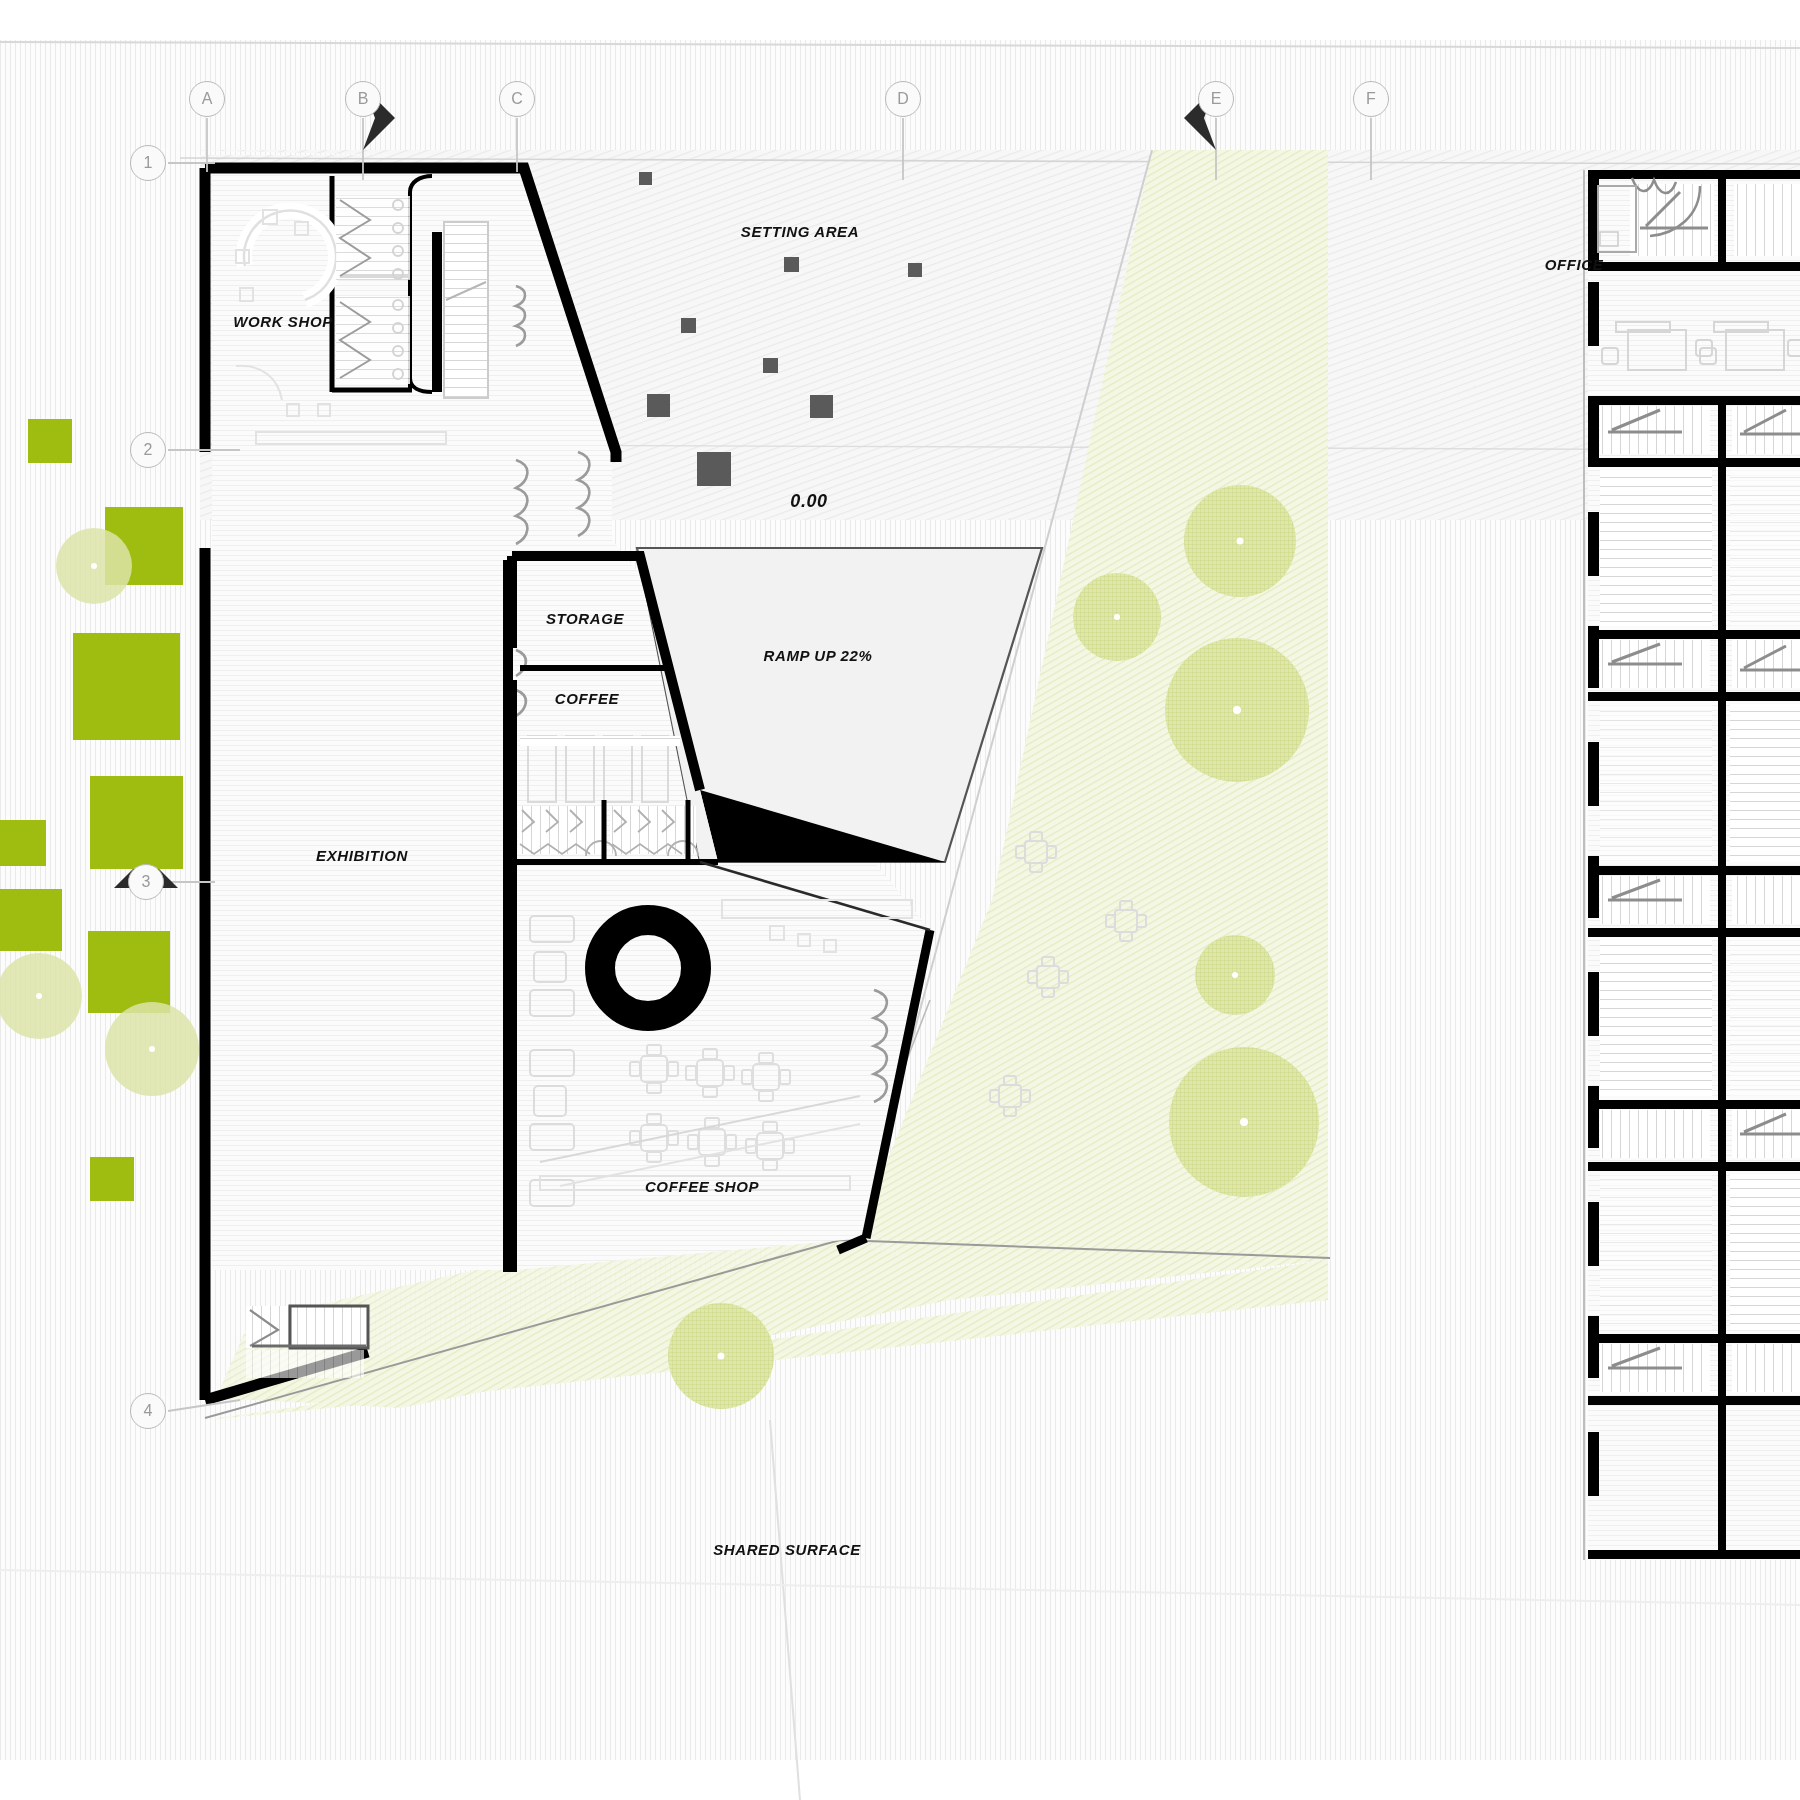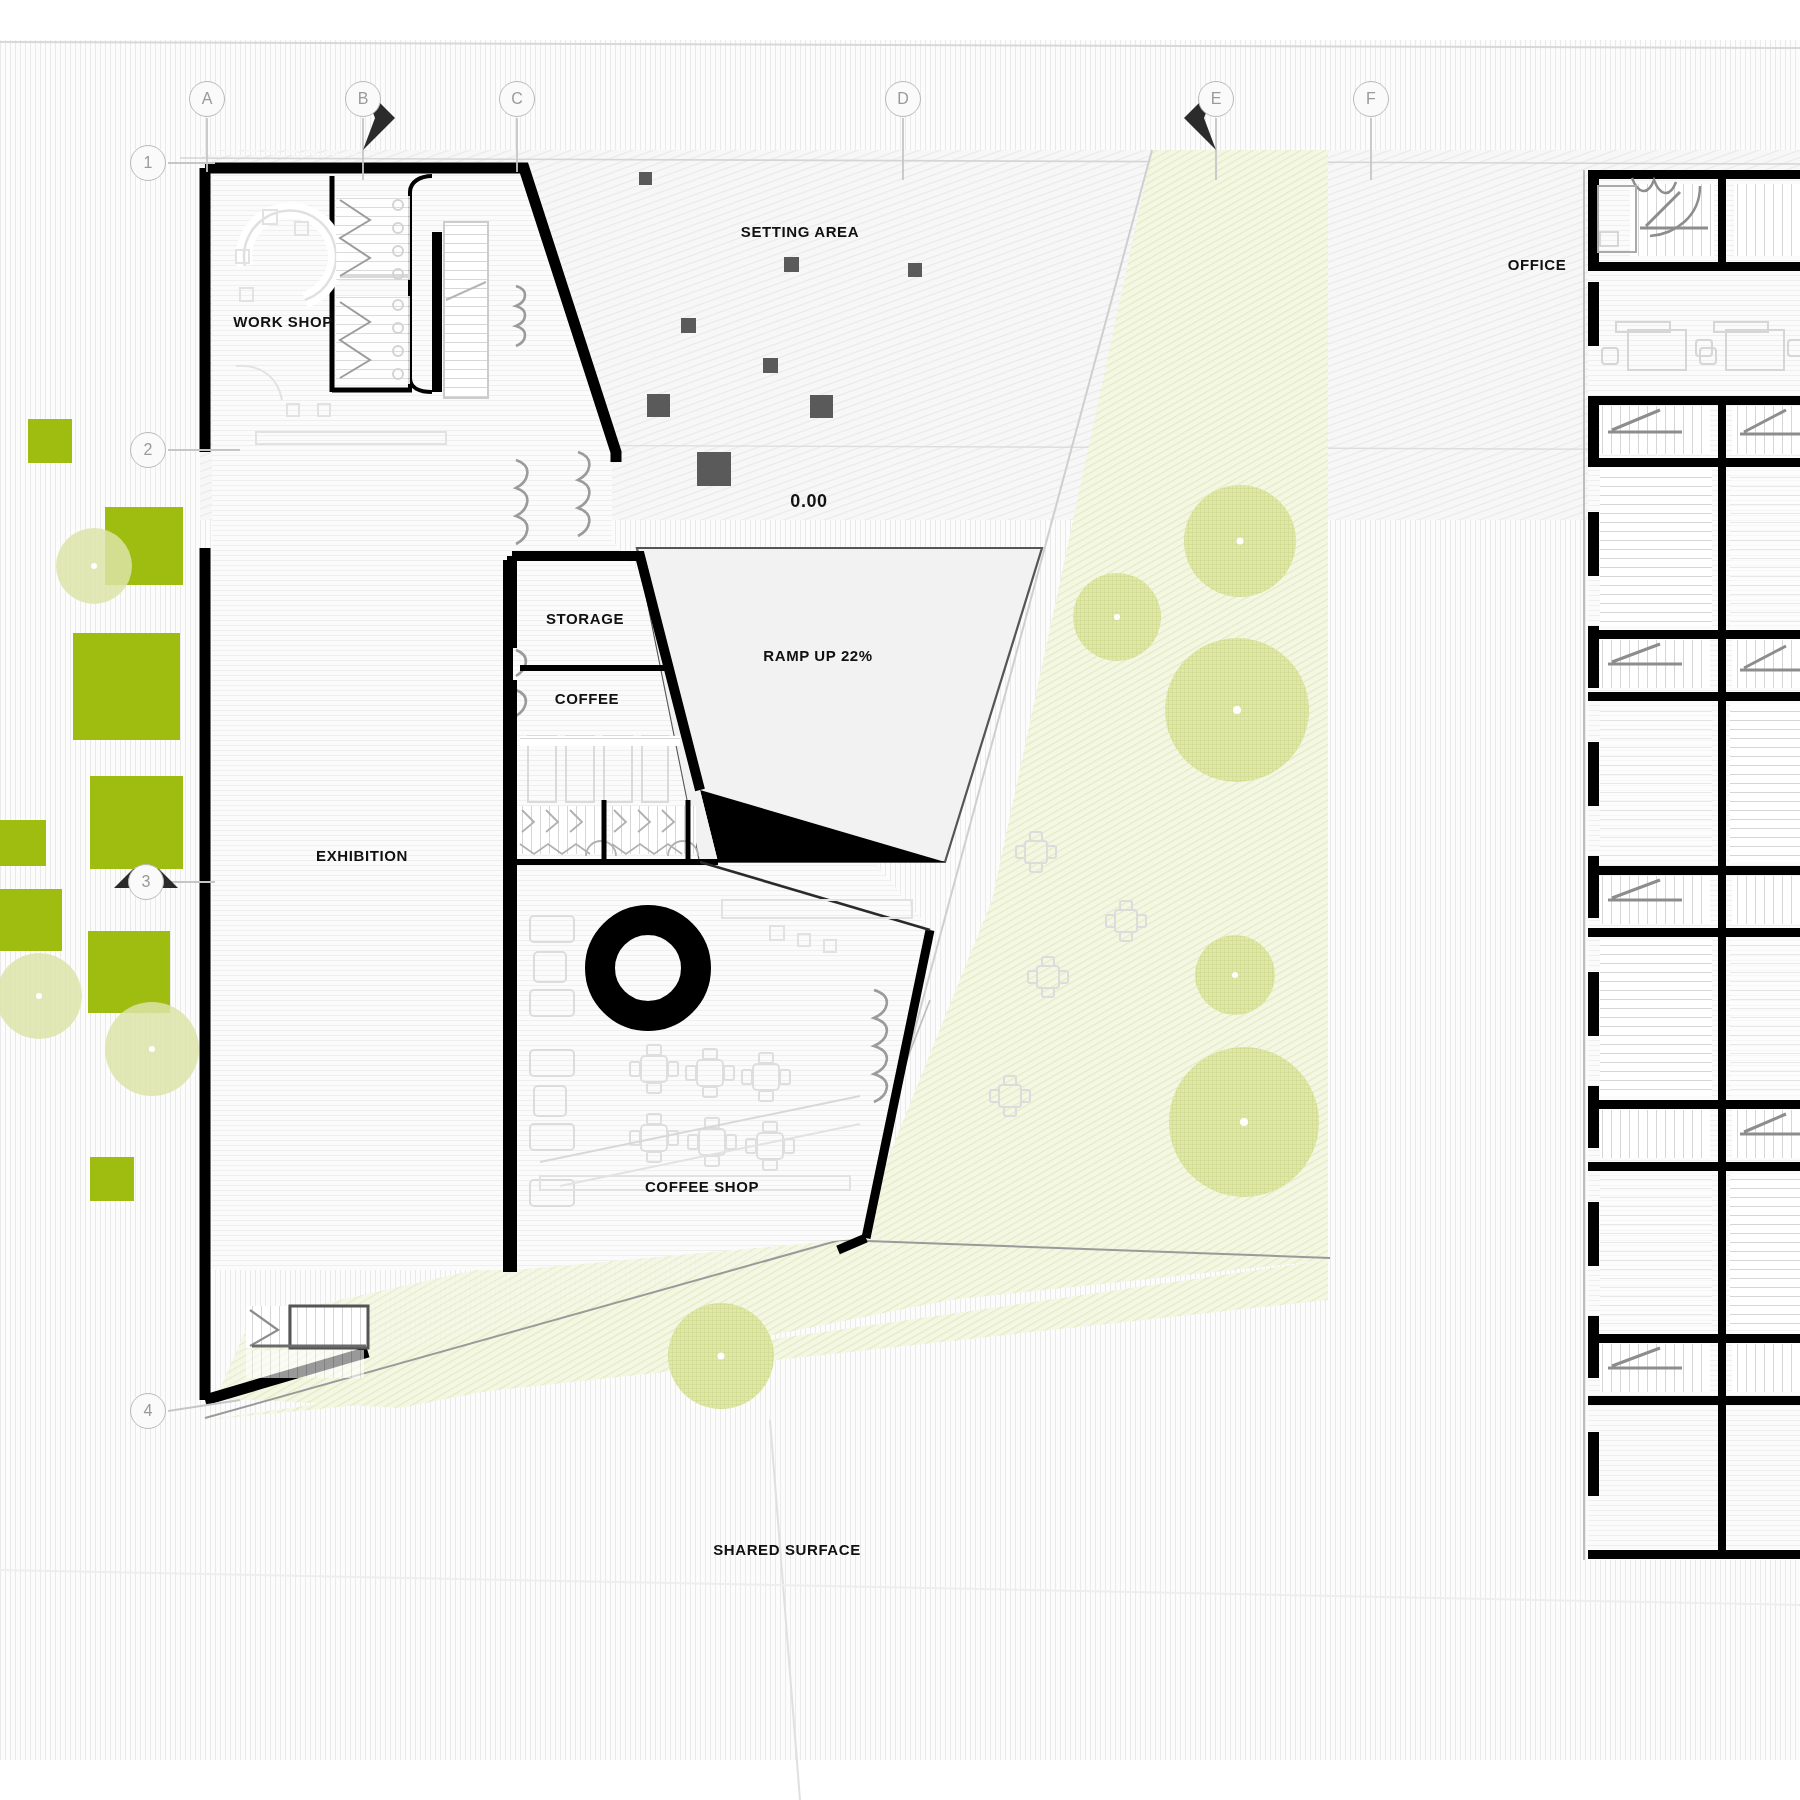--- a/index.html
+++ b/index.html
@@ -1,21 +1,21 @@
 <!DOCTYPE html>
 <html><head>
 <meta charset="utf-8">
 <style>
   html,body{margin:0;padding:0;background:#fff;}
   body{width:1800px;height:1800px;overflow:hidden;
        font-family:"Liberation Sans","DejaVu Sans",sans-serif;}
   #plan{position:relative;width:1800px;height:1800px;background:#ffffff;}
   svg.layer{position:absolute;left:0;top:0;width:1800px;height:1800px;}
   .lbl{position:absolute;font-weight:bold;color:#111;letter-spacing:.6px;
-       white-space:nowrap;transform:translate(-50%,-50%);
+       white-space:nowrap;transform:translate(-50%,-50%);font-style:italic;
        -webkit-font-smoothing:none;}
   .lbl.sz14{font-size:15px;}
   .lbl.sz13{font-size:18px;}
   .gridtag{position:absolute;width:34px;height:34px;border:1.4px solid #b9b9b9;
            border-radius:50%;background:#fafafa;color:#9a9a9a;font-size:16px;
            display:flex;align-items:center;justify-content:center;
            transform:translate(-50%,-50%);}
 </style>
 </head>
 <body>
@@ -458,21 +458,21 @@
 
   <div class="lbl sz14" style="left:283px;top:321px">WORK SHOP</div>
   <div class="lbl sz14" style="left:800px;top:231px">SETTING AREA</div>
   <div class="lbl sz13" style="left:809px;top:501px">0.00</div>
   <div class="lbl sz14" style="left:585px;top:618px">STORAGE</div>
   <div class="lbl sz14" style="left:818px;top:655px">RAMP UP 22%</div>
   <div class="lbl sz14" style="left:587px;top:698px">COFFEE</div>
   <div class="lbl sz14" style="left:362px;top:855px">EXHIBITION</div>
   <div class="lbl sz14" style="left:702px;top:1186px">COFFEE SHOP</div>
   <div class="lbl sz14" style="left:787px;top:1549px">SHARED SURFACE</div>
-  <div class="lbl sz14" style="left:1537px;top:264px">OFFICE</div>
+  <div class="lbl sz14" style="left:1574px;top:264px">OFFICE</div>
 
   <div class="gridtag" style="left:207px;top:99px">A</div>
   <div class="gridtag" style="left:363px;top:99px">B</div>
   <div class="gridtag" style="left:517px;top:99px">C</div>
   <div class="gridtag" style="left:903px;top:99px">D</div>
   <div class="gridtag" style="left:1216px;top:99px">E</div>
   <div class="gridtag" style="left:1371px;top:99px">F</div>
 
   <div class="gridtag" style="left:148px;top:163px">1</div>
   <div class="gridtag" style="left:148px;top:450px">2</div>

